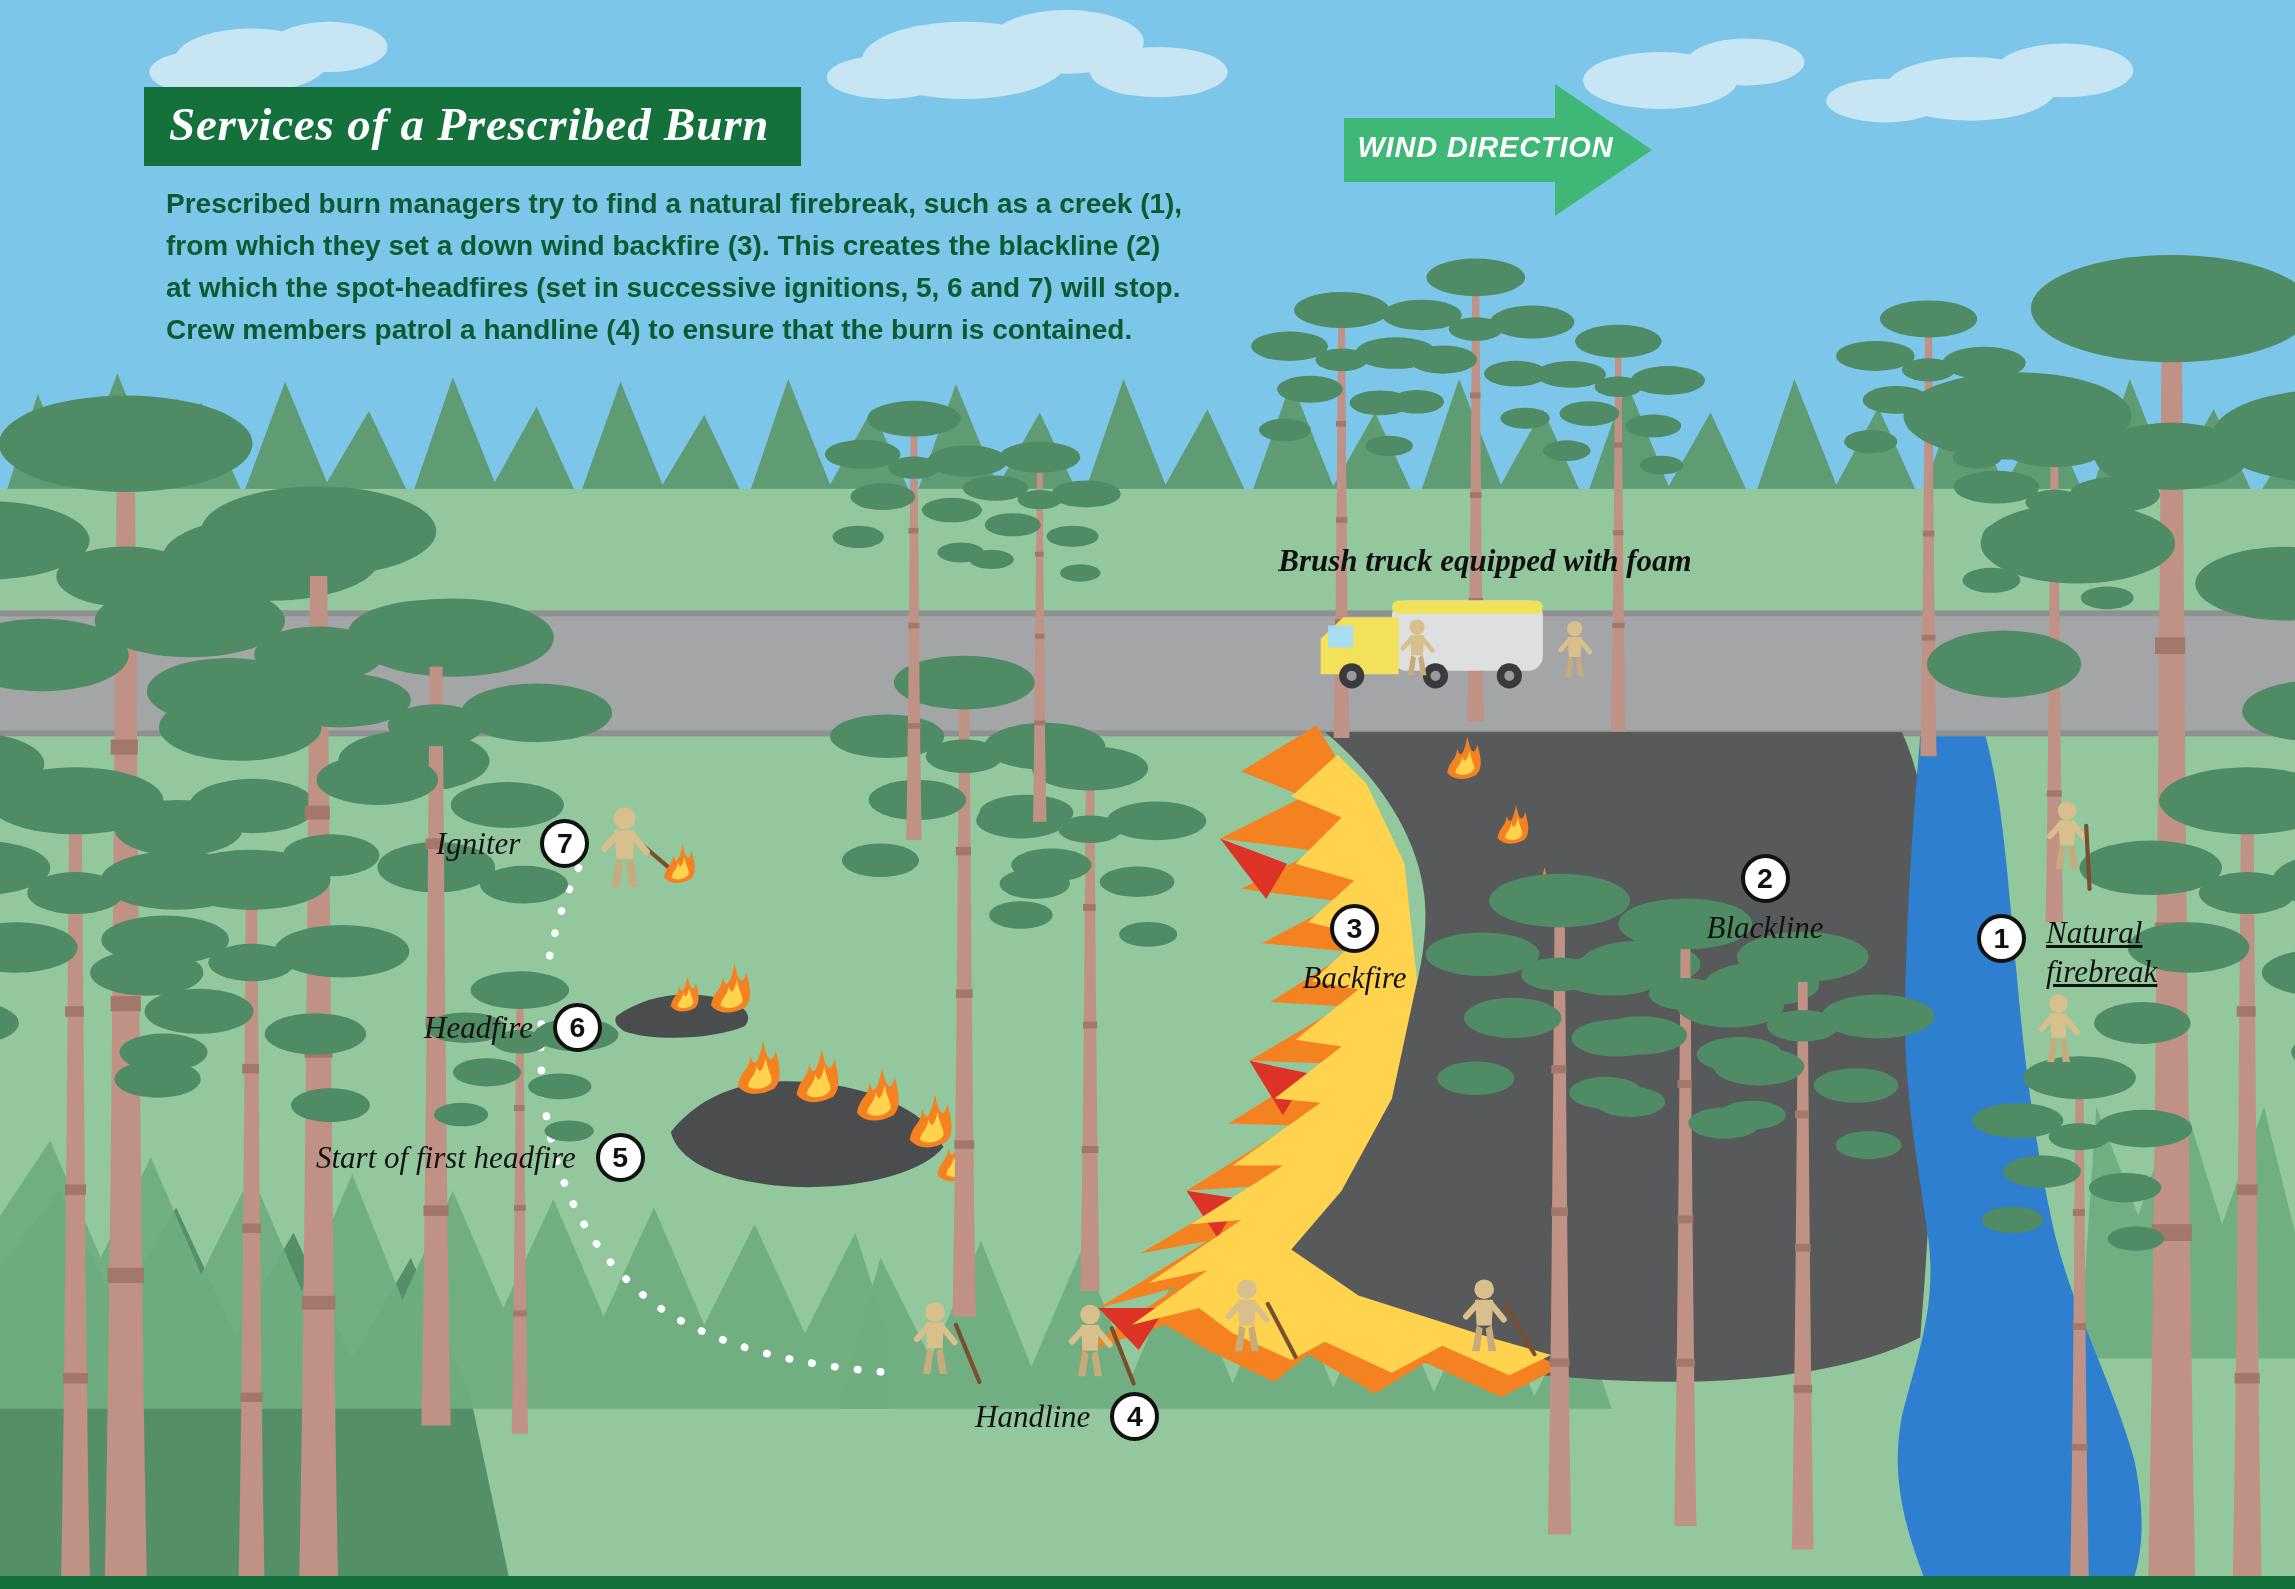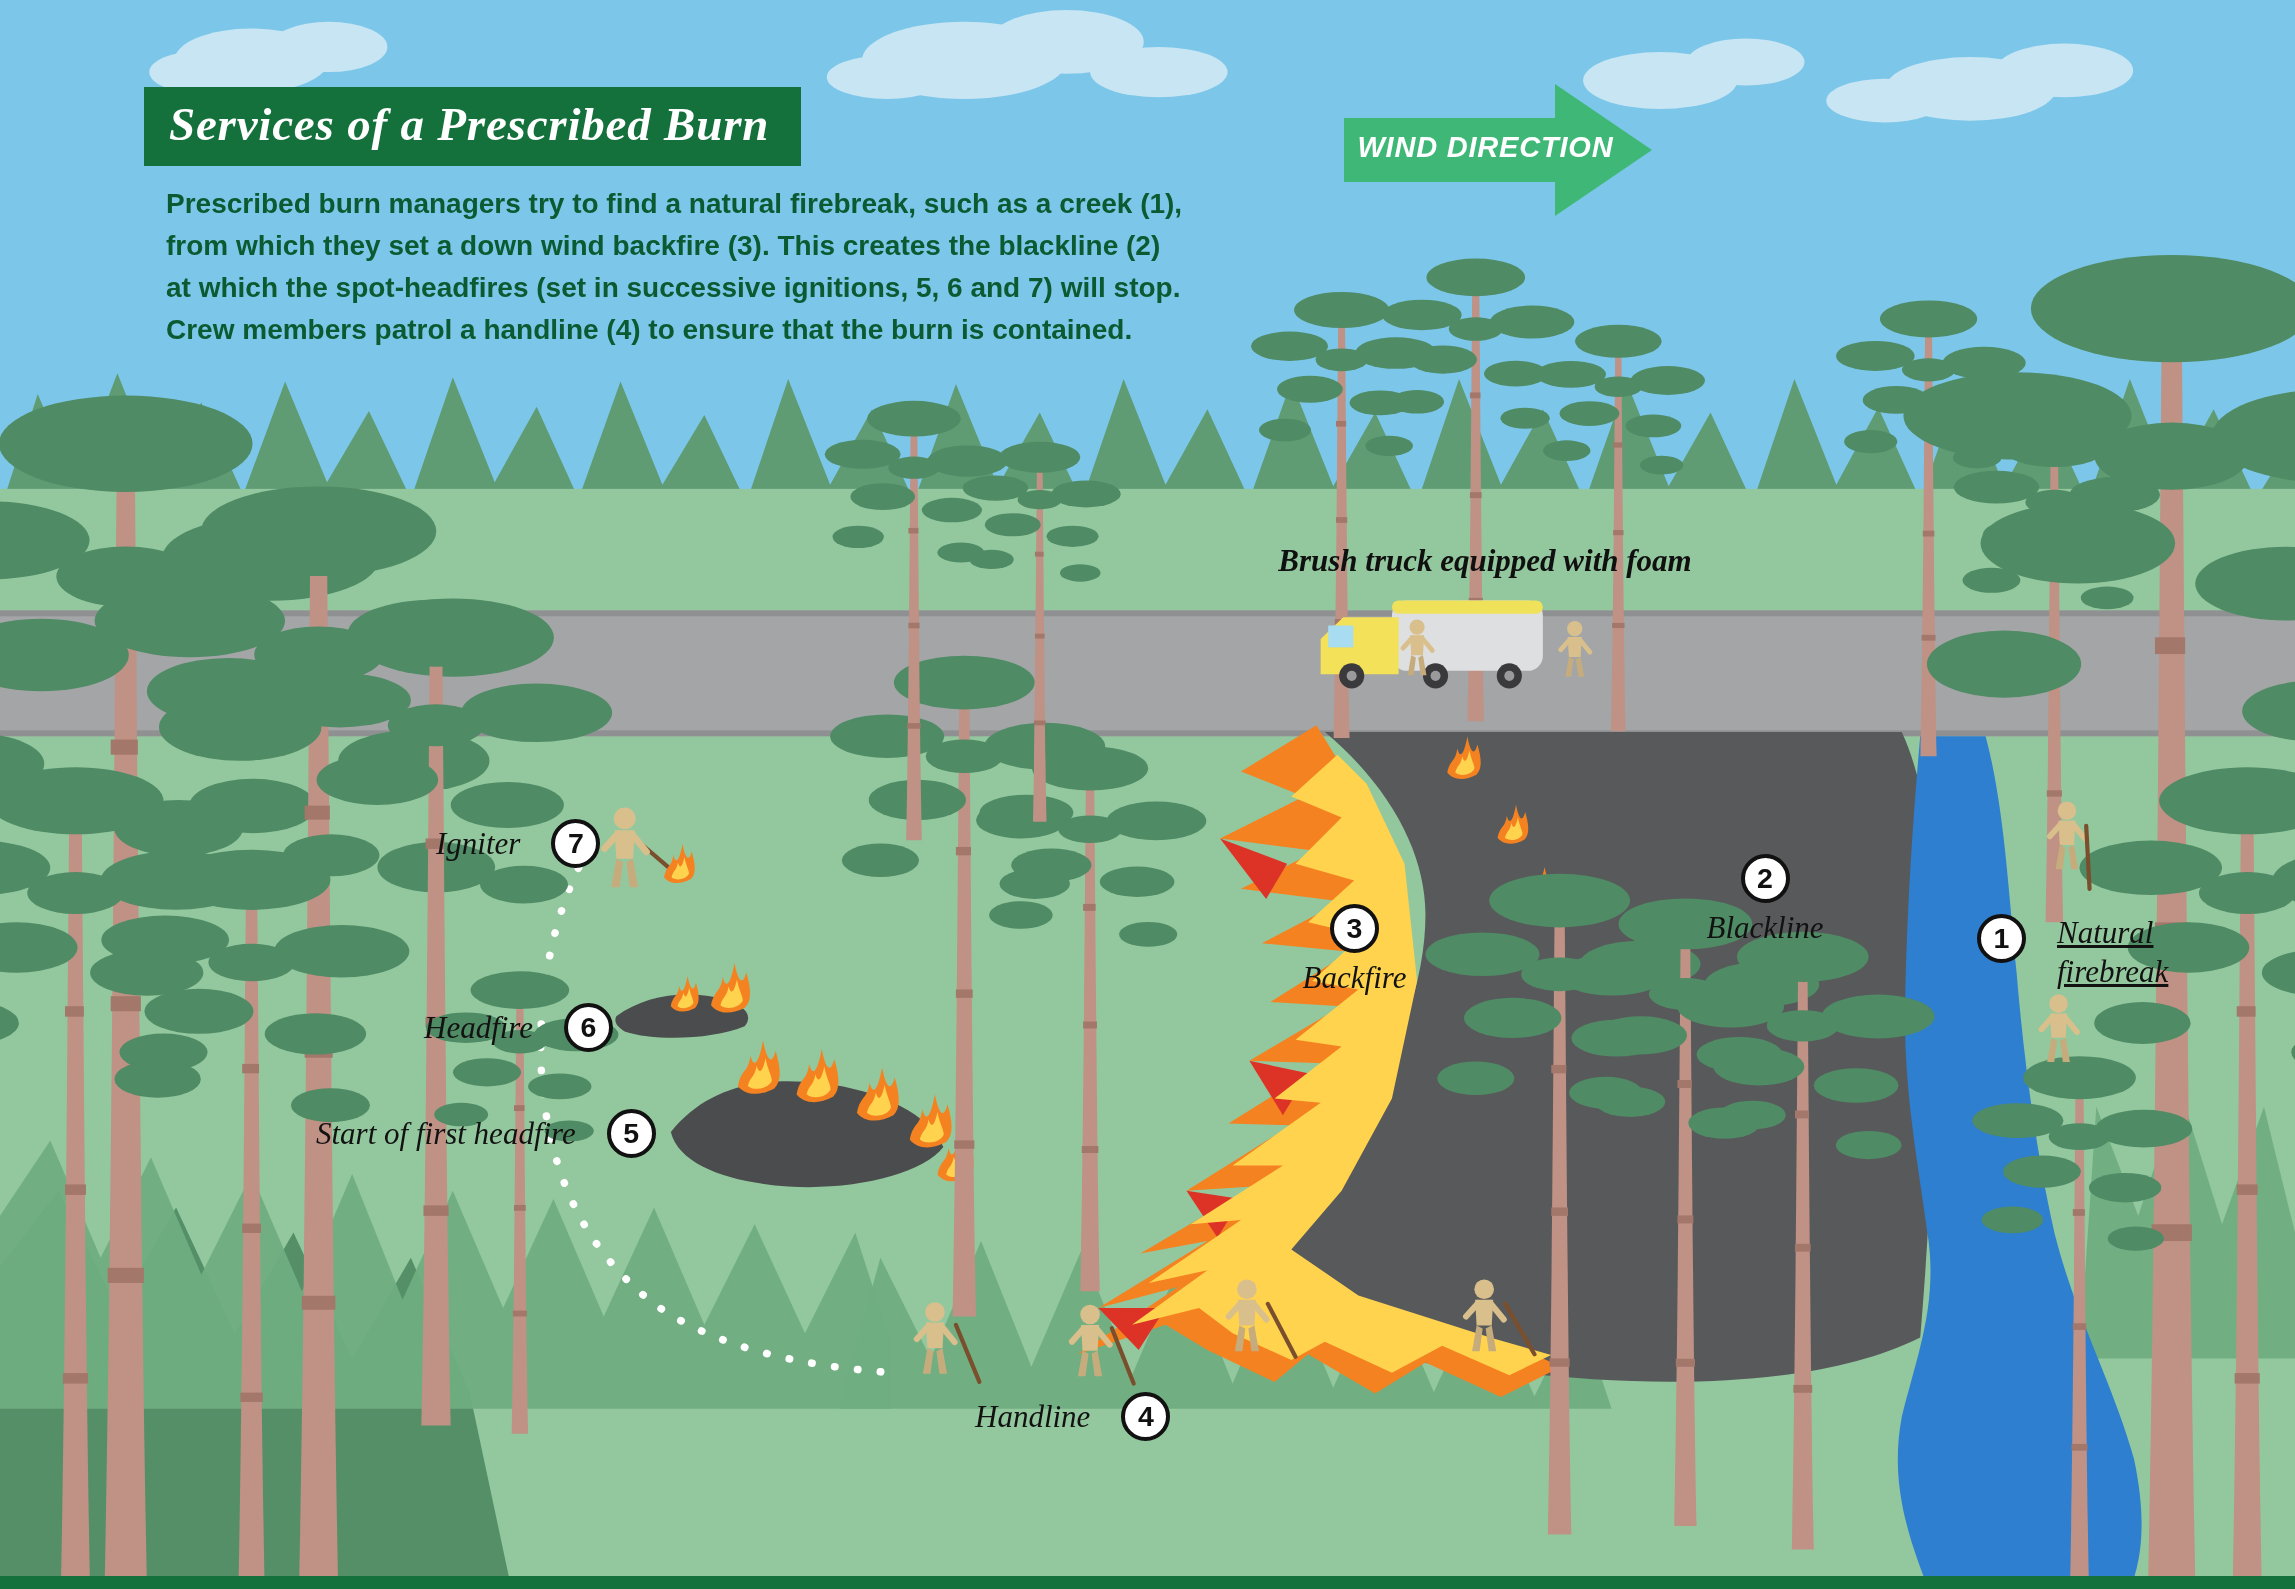--- a/index.html
+++ b/index.html
@@ -34,21 +34,21 @@
   .wind-head{position:absolute;left:211px;top:0;width:0;height:0;
     border-left:97px solid #3FB877;border-top:66px solid transparent;border-bottom:66px solid transparent;}
   .wind-text{position:absolute;left:13.4px;top:47px;color:#ffffff;white-space:nowrap;
     font:italic 700 29px "Liberation Sans",sans-serif;letter-spacing:0.8px;}
 
   .truck-label{
     position:absolute;left:1250px;top:543px;width:470px;text-align:center;color:#101010;
     font:italic 600 31px "Liberation Serif",serif;
   }
 
-  .marker{position:absolute;display:flex;align-items:center;gap:31px;}
+  .marker{position:absolute;display:flex;align-items:center;gap:20px;}
   .marker.col{flex-direction:column;gap:6.7px;}
   .mnum{
     width:49px;height:49px;border:4.2px solid #111;border-radius:50%;background:#ffffff;
     display:flex;align-items:center;justify-content:center;box-sizing:border-box;
     font:700 28.5px "Liberation Sans",sans-serif;color:#111;flex:none;
   }
   .mlabel{font:italic 500 31px "Liberation Serif",serif;color:#121212;white-space:nowrap;}
   .mlabel.wrap{white-space:normal;width:151px;line-height:1.25;text-decoration:underline;}
 
   .footer{
@@ -298,21 +298,21 @@
   <div class="marker" style="left:436px;top:819px;">
     <span class="mlabel">Igniter</span>
     <span class="mnum">7</span>
   </div>
 
   <div class="marker" style="left:424px;top:1003px;">
     <span class="mlabel">Headfire</span>
     <span class="mnum">6</span>
   </div>
 
-  <div class="marker" style="left:316px;top:1109px;">
+  <div class="marker" style="left:316px;top:1133px;">
     <span class="mlabel">Start of first headfire</span>
     <span class="mnum">5</span>
   </div>
 
   <div class="marker" style="left:975px;top:1392px;text-align:right;">
     <span class="mlabel">Handline</span>
     <span class="mnum">4</span>
   </div>
 
   <div class="marker col" style="left:1262px;top:904px;width:185px;">

